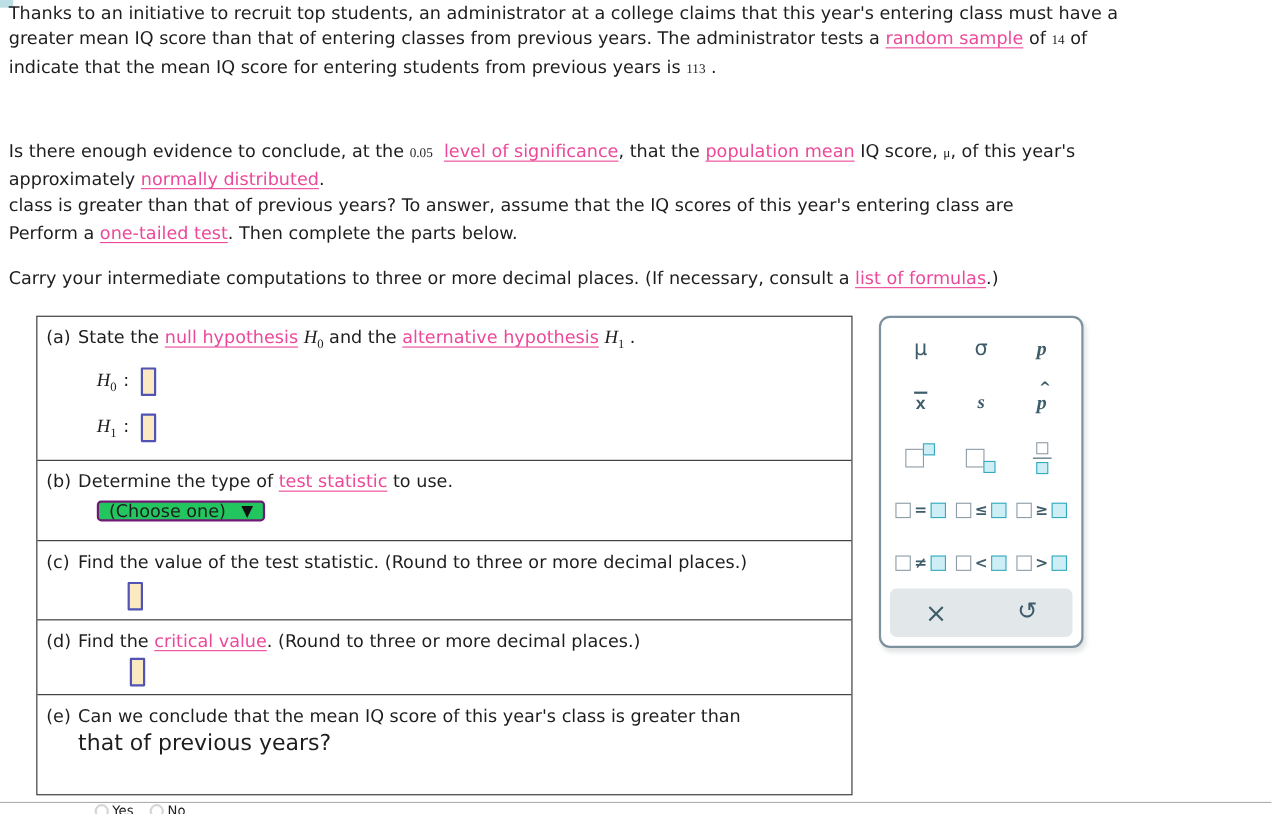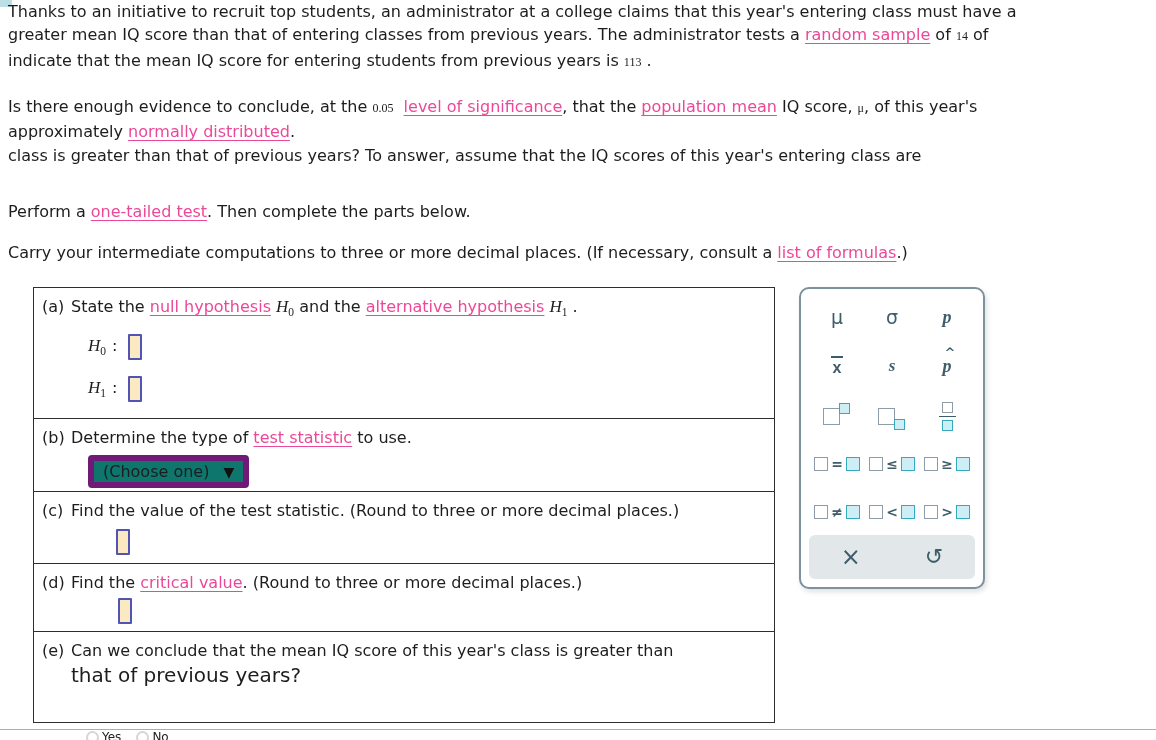--- a/index.html
+++ b/index.html
@@ -4,21 +4,21 @@
 <style>
   * { margin:0; padding:0; box-sizing:border-box; }
   html,body { width:1156px; height:740px; background:#ffffff; overflow:hidden;
               font-family:"DejaVu Sans", sans-serif; color:#1d1d1f; }
   .screen { position:relative; width:1156px; height:740px; }
 
   
   .para { position:absolute; left:8px; }
   .line { white-space:pre; line-height:23.4px; font-size:16px; }
   .p1 { top:0; }
-  .p2 { top:95px; }
+  .p2 { top:126px; }
   .p3 { top:200px; }
   .p4 { top:241px; }
   .txt { color:#1d1d1f; }
   .lnk { color:#ec4899; text-decoration:underline; text-underline-offset:3px; cursor:pointer; }
   .num { font-family:"Liberation Serif", serif; font-size:12px; color:#1d1d1f; }
   .mvar { font-family:"Liberation Serif", serif; font-style:italic; font-size:17px; }
   .mvar sub { font-size:11.5px; font-style:normal; font-family:"Liberation Serif", serif; }
 
   .corner-artifact { position:absolute; left:0; top:0; width:12px; height:7px; background:#bcdfe5; }
   .bottom-line { position:absolute; left:0; top:729px; width:1156px; height:0; border-top:1.5px solid #adadad; }
@@ -37,22 +37,22 @@
   .prompt2 { position:absolute; left:37px; top:31px; font-size:20px; white-space:pre; }
   .hyp-line { position:absolute; left:54px; display:flex; align-items:center; gap:9px; }
   .h0line { top:46px; }
   .h1line { top:88px; }
   .hyp-label .txt { letter-spacing:1px; }
   .ansbox { display:inline-block; width:14px; height:26px; background:#fbe9c2;
             border:2px solid #5153b5; border-radius:1px; cursor:text; }
   .ansbox.free { position:absolute; }
   .row-c .ansbox { left:82px; top:37px; }
   .row-d .ansbox { left:84px; top:34px; }
-  .dropdown { position:absolute; left:54px; top:36px; height:33px; min-width:152px;
-              border:6px solid #701a75; border-radius:4px; background:#0f766e;
+  .dropdown { position:absolute; left:54px; top:36px; height:19px; min-width:152px;
+              border:2px solid #701a75; border-radius:4px; background:#22c55e;
               display:inline-flex; align-items:center; gap:14px; padding:0 9px;
               font-size:16px; color:#1d1d1f; cursor:pointer; }
   .dd-arrow { font-size:14px; color:#111; }
   .radio-group { position:absolute; left:52px; top:62px; display:flex; align-items:center; font-size:12px;margin-top:36px; }
   .radio { width:13px; height:13px; border:2px solid #d6d6d6; border-radius:50%;
            background:#fff; display:inline-block; margin-right:3px; cursor:pointer; }
   .radio.second { margin-left:15px; }
 
   
   .panel { position:absolute; left:799px; top:287px; width:186px; height:302px;

